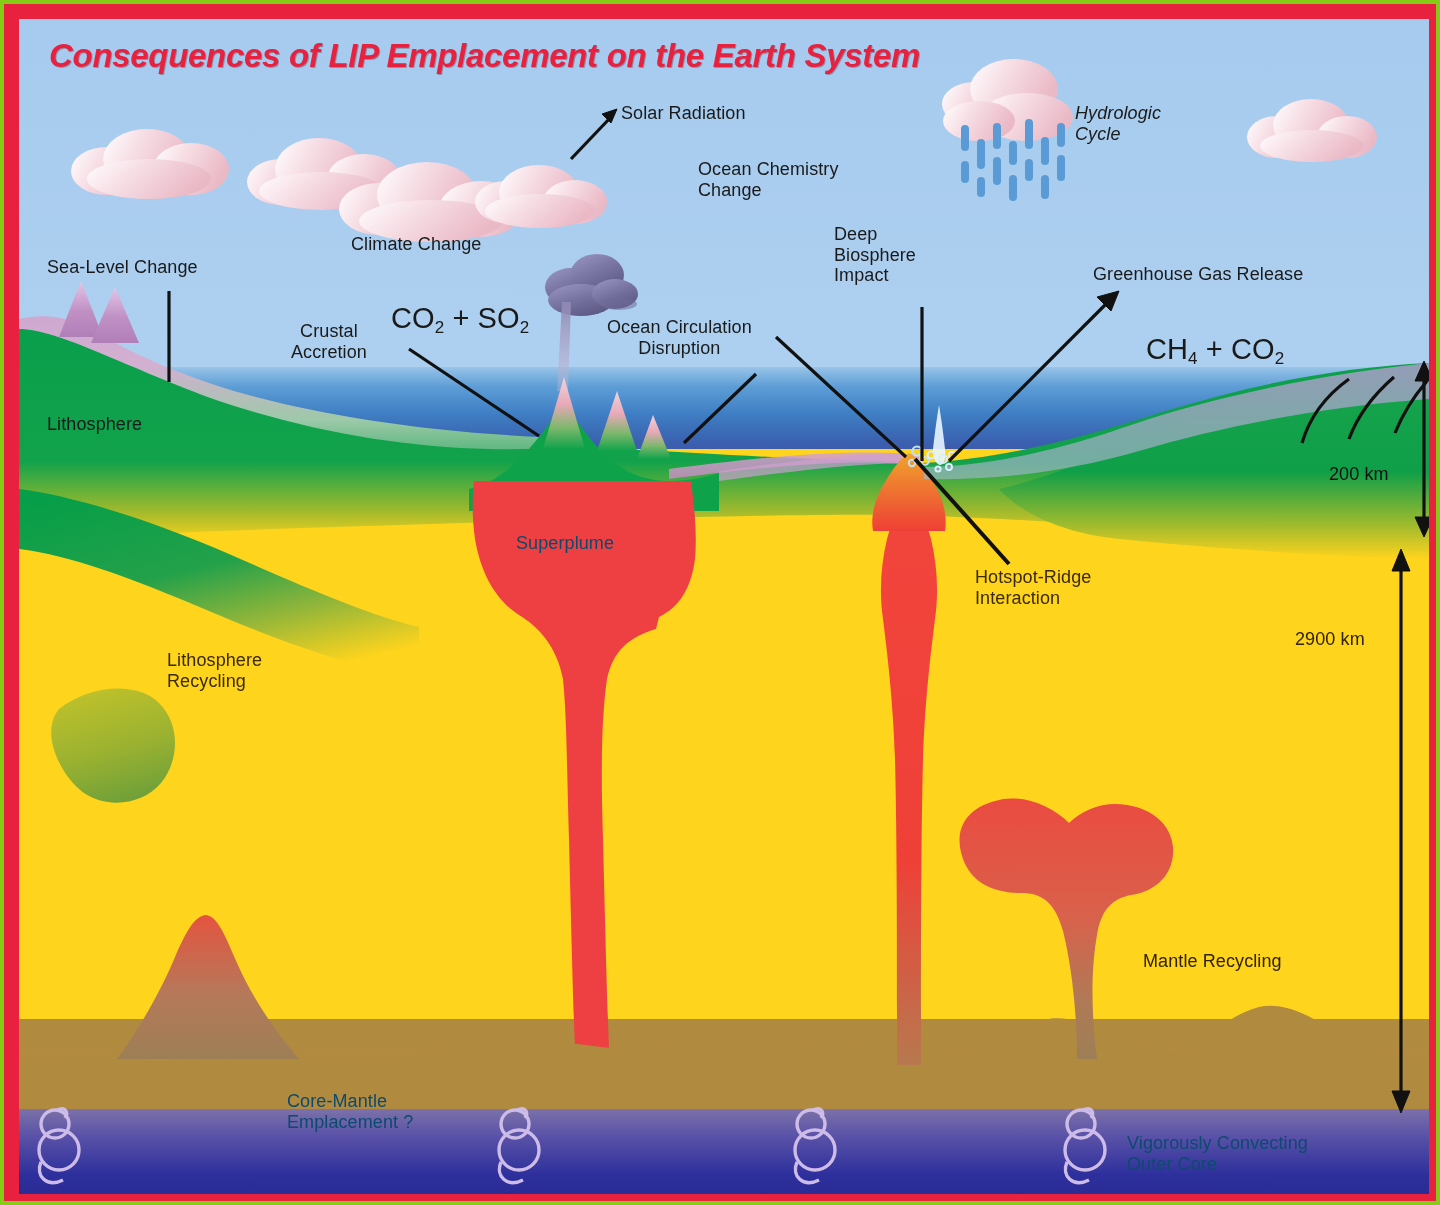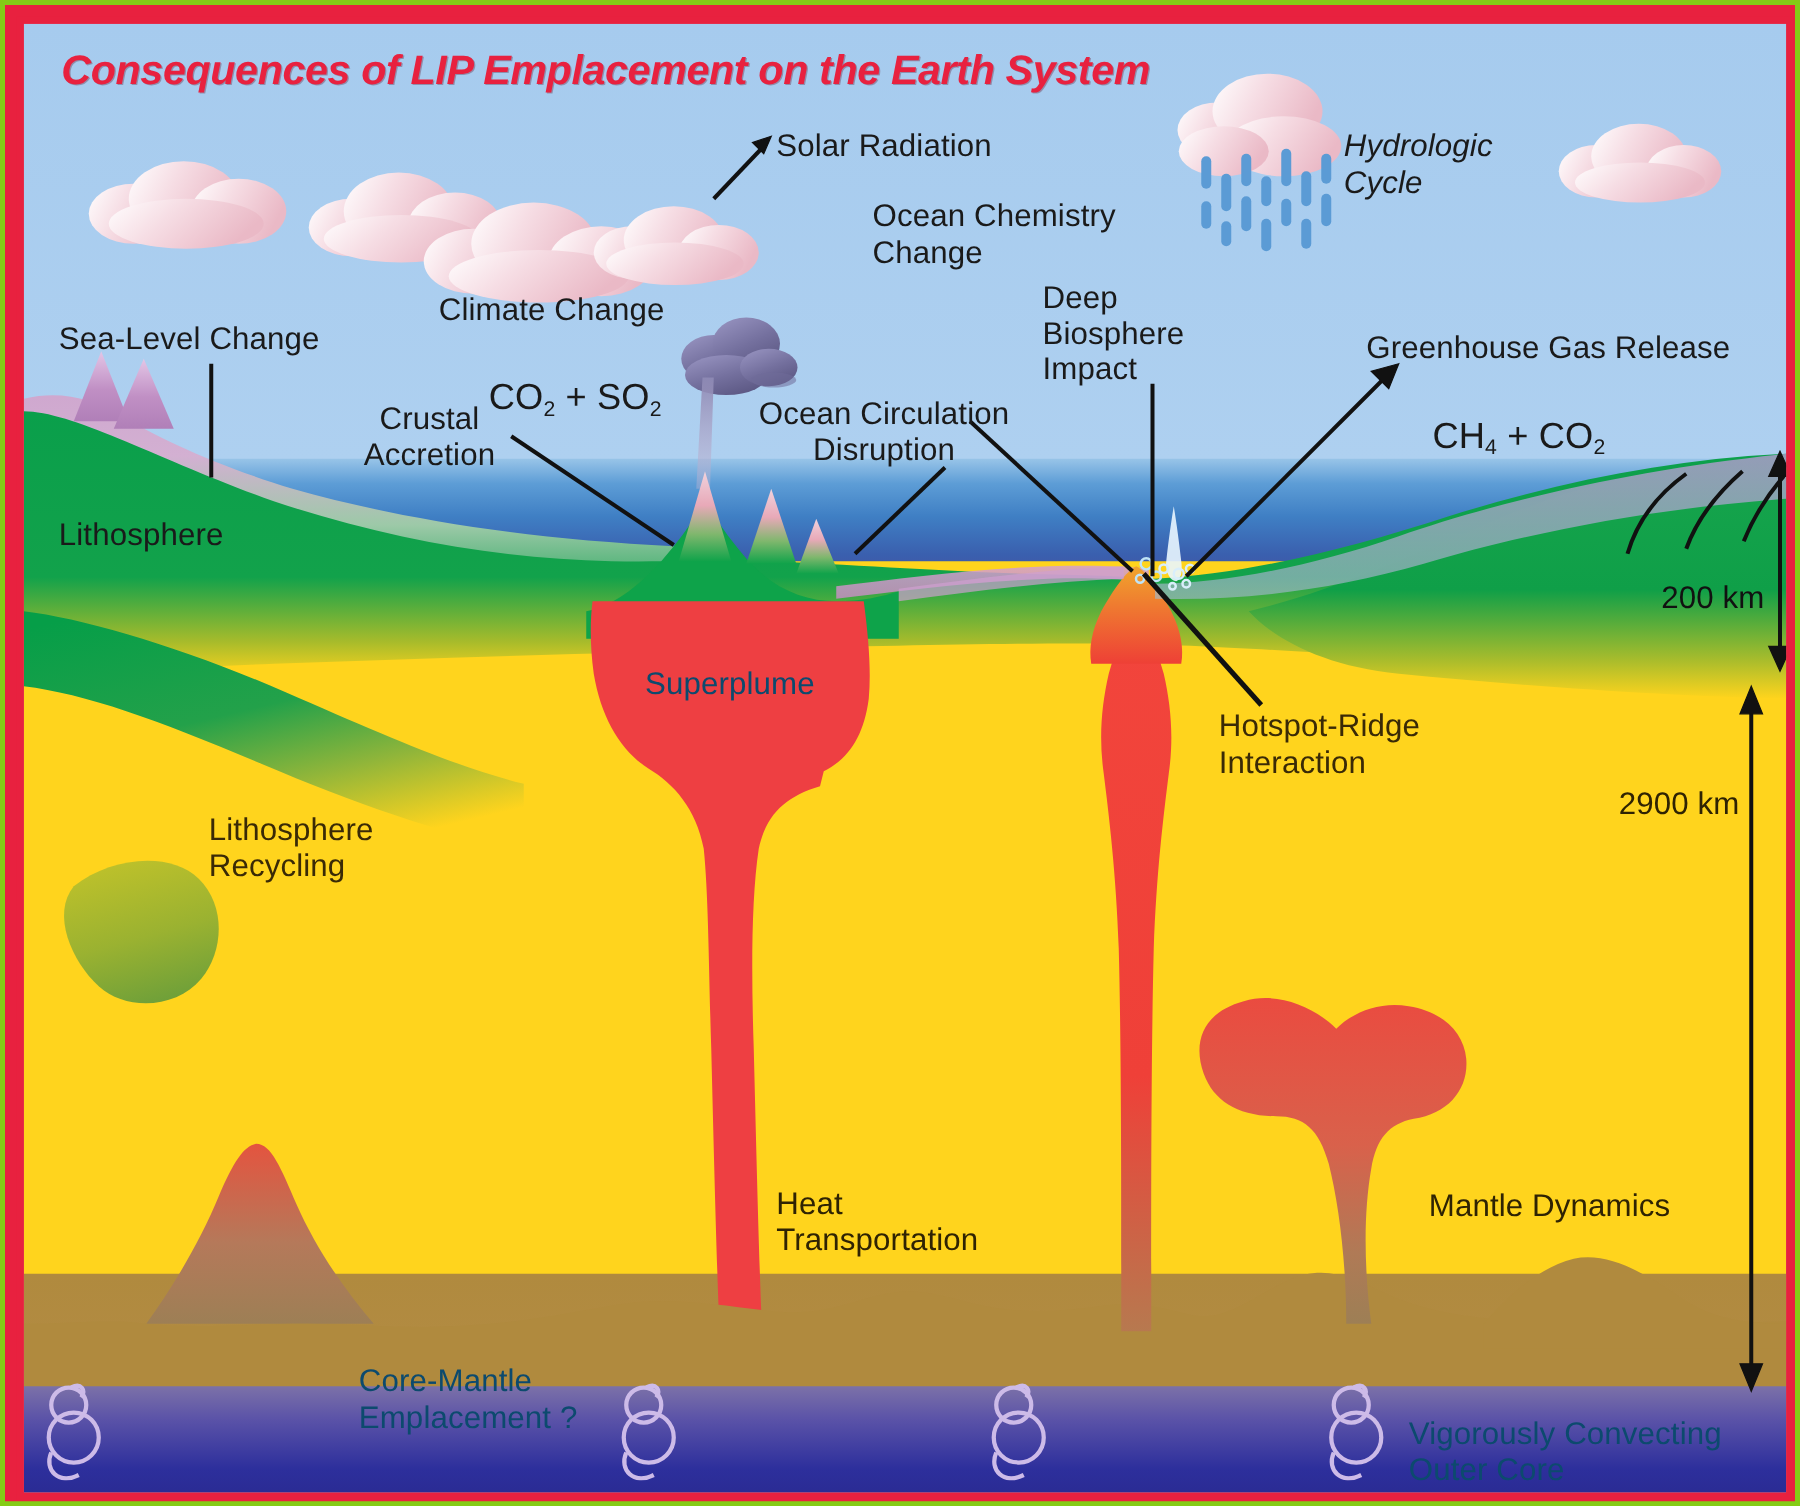--- a/index.html
+++ b/index.html
@@ -46,21 +46,21 @@
 
   
   .dlayer{position:absolute;left:0;top:1000px;width:1410px;height:110px;
        background:linear-gradient(#b08a3e,#b28b42 55%,#9d7f55 100%);}
   .core{position:absolute;left:0;top:1078px;width:1410px;height:100px;
        background:linear-gradient(#8b7fa8 0%,#5b53a8 38%,#2d2f9c 78%,#2a2b93 100%);}
 
   svg.layer{position:absolute;left:0;top:0;width:1410px;height:1175px;overflow:visible;}
 
   
-  .lbl{position:absolute;color:#1a1a1a;font-size:25px;line-height:1.14;
+  .lbl{position:absolute;color:#1a1a1a;font-size:18px;line-height:1.14;
        letter-spacing:.1px;white-space:pre-line;}
   .lbl.w{color:#0c4a6e;}
   .sub{font-size:17px;vertical-align:-.32em;}
 
   #title{
     position:absolute;left:30px;top:18px;
     font-size:33px;font-weight:bold;font-style:italic;
     color:#e8213f;letter-spacing:-.3px;
     text-shadow:1px 1px 0 rgba(90,0,20,.30);
   }
@@ -443,24 +443,22 @@
   <div class="lbl" style="left:28px;top:395px;">Lithosphere</div>
 
   <div class="lbl" style="left:148px;top:631px;color:#3a2a06;">Lithosphere
 Recycling</div>
 
   <div class="lbl w" style="left:497px;top:514px;">Superplume</div>
 
   <div class="lbl" style="left:956px;top:548px;color:#3a2a06;">Hotspot-Ridge
 Interaction</div>
 
-  <div class="lbl" style="left:602px;top:930px;color:#2f2303;">Heat
-Transportation</div>
-
-  <div class="lbl" style="left:1124px;top:932px;color:#2f2303;">Mantle Dynamics</div>
+
+  <div class="lbl" style="left:1124px;top:932px;color:#2f2303;">Mantle Recycling</div>
 
   <div class="lbl w" style="left:268px;top:1072px;">Core-Mantle
 Emplacement ?</div>
 
   <div class="lbl w" style="left:1108px;top:1114px;">Vigorously Convecting
 Outer Core</div>
 
   <div class="lbl" style="left:1310px;top:445px;color:#111;">200 km</div>
 
   <div class="lbl" style="left:1276px;top:610px;color:#2f2303;">2900 km</div>

